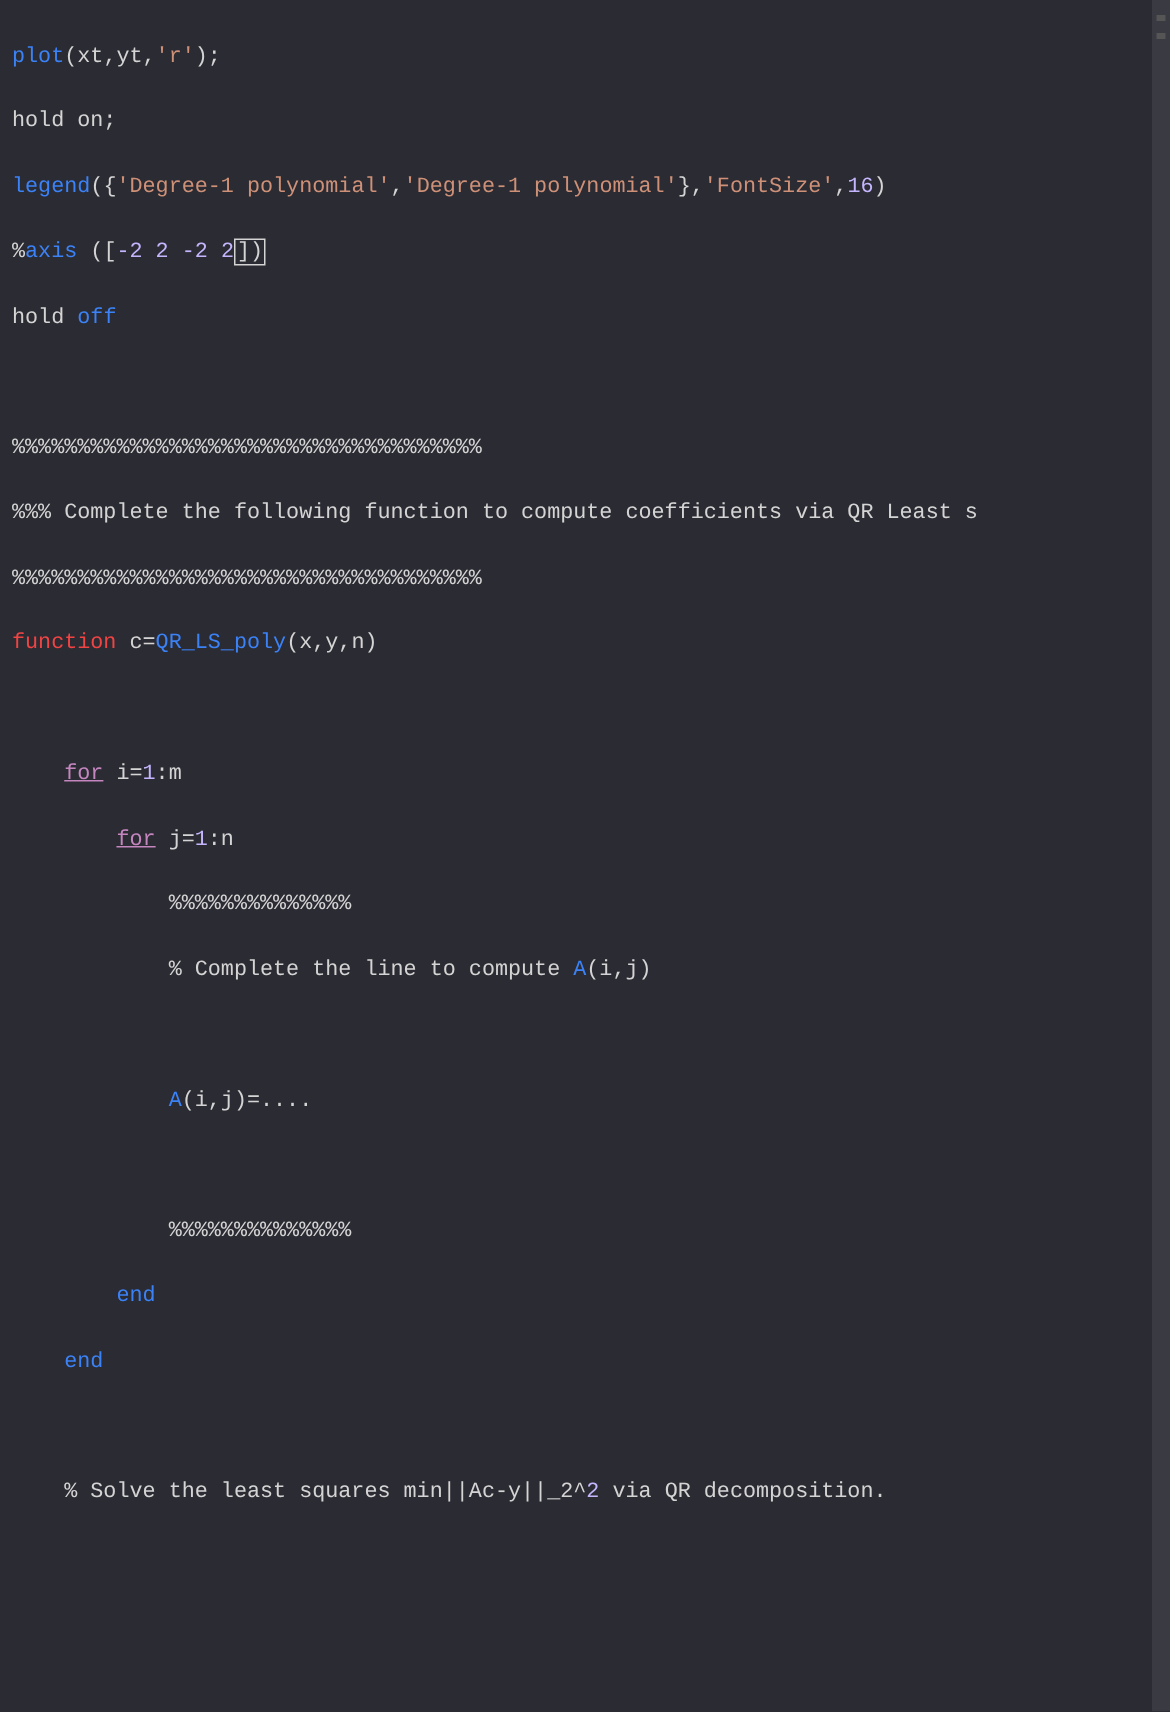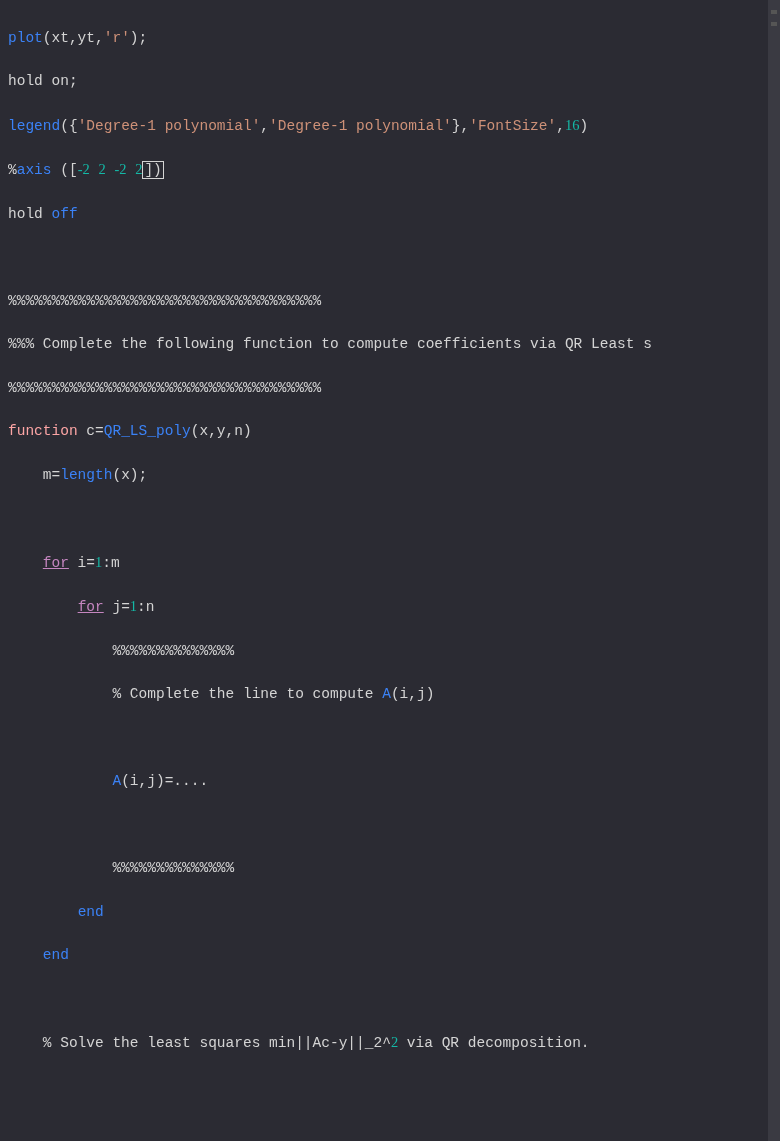--- a/index.html
+++ b/index.html
@@ -12,24 +12,24 @@
     width: 780px;
     height: 1141px;
     overflow: hidden;
     padding: 6px 0 6px 8px;
     position: relative;
   }
   .code-area {
     white-space: pre;
   }
   .line { display: block; }
-  .kw { color: #fca5a5; }       
+  .kw { color: #ef4444; }       
   .fn { color: #3b82f6; }       
   .str { color: #ce9178; }      
-  .num { color: #14b8a6; font-family: Liberation Serif, serif; }
+  .num { color: #c4b5fd; }
   .forkw { color: #c586c0; text-decoration: underline; }
   .cursor-box {
     border: 1px solid #d4d4d4;
     display: inline;
     padding: 0 1px;
   }
   .scrollbar {
     position: absolute;
     right: 0;
     top: 0;
@@ -52,21 +52,20 @@
 <span class="line"><span class="fn">plot</span><span>(xt,yt,</span><span class="str">'r'</span><span>);</span></span>
 <span class="line"><span>hold on;</span></span>
 <span class="line"><span class="fn">legend</span><span>({</span><span class="str">'Degree-1 polynomial'</span><span>,</span><span class="str">'Degree-1 polynomial'</span><span>},</span><span class="str">'FontSize'</span><span>,</span><span class="num">16</span><span>)</span></span>
 <span class="line"><span>%</span><span class="fn">axis</span><span> ([</span><span class="num">-2</span><span> </span><span class="num">2</span><span> </span><span class="num">-2</span><span> </span><span class="num">2</span><span class="cursor-box">])</span></span>
 <span class="line"><span>hold </span><span class="fn">off</span></span>
 <span class="line"> </span>
 <span class="line"><span>%%%%%%%%%%%%%%%%%%%%%%%%%%%%%%%%%%%%</span></span>
 <span class="line"><span>%%% Complete the following function to compute coefficients via QR Least s</span></span>
 <span class="line"><span>%%%%%%%%%%%%%%%%%%%%%%%%%%%%%%%%%%%%</span></span>
 <span class="line"><span class="kw">function</span><span> c=</span><span class="fn">QR_LS_poly</span><span>(x,y,n)</span></span>
-<span class="line"><span>    m=</span><span class="fn">length</span><span>(x);</span></span>
 <span class="line"> </span>
 <span class="line"><span>    </span><span class="forkw">for</span><span> i=</span><span class="num">1</span><span>:m</span></span>
 <span class="line"><span>        </span><span class="forkw">for</span><span> j=</span><span class="num">1</span><span>:n</span></span>
 <span class="line"><span>            %%%%%%%%%%%%%%</span></span>
 <span class="line"><span>            % Complete the line to compute </span><span class="fn">A</span><span>(i,j)</span></span>
 <span class="line"> </span>
 <span class="line"><span>            </span><span class="fn">A</span><span>(i,j)=....</span></span>
 <span class="line"> </span>
 <span class="line"><span>            %%%%%%%%%%%%%%</span></span>
 <span class="line"><span>        </span><span class="fn">end</span></span>

